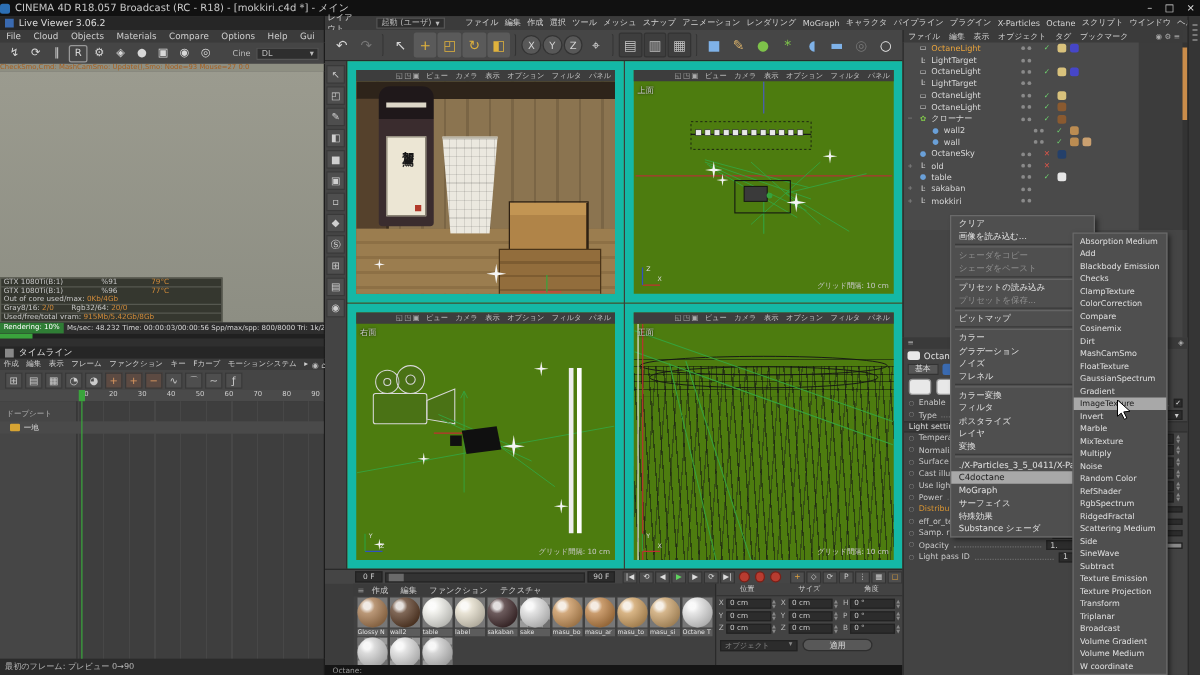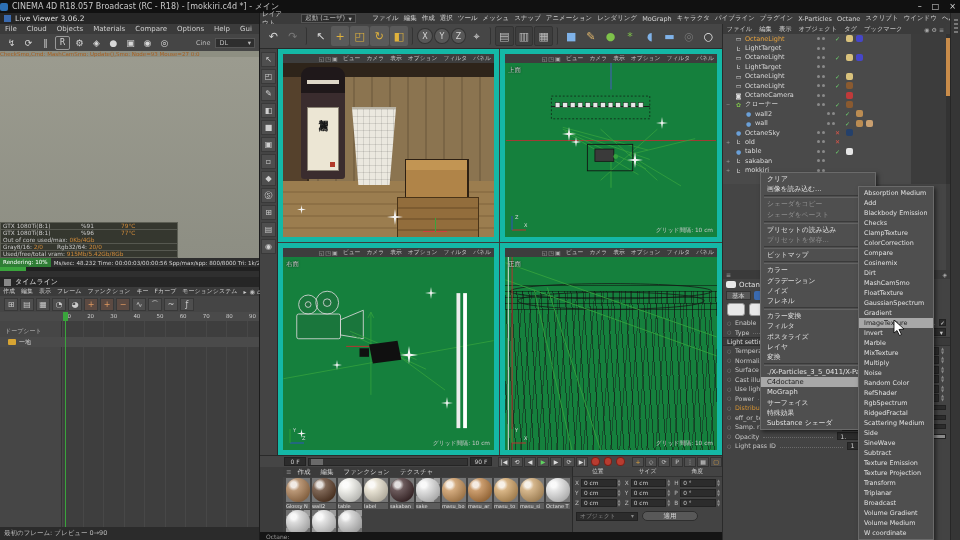--- a/index.html
+++ b/index.html
@@ -17,21 +17,21 @@
 #menubar{left:260px;top:13px;width:700px;height:11px;background:#3b3b3b;display:flex;align-items:center;font-size:6.5px;color:#d2d2d2;padding:0 2px}
 #menubar .mitem{padding:0 2.5px;white-space:nowrap}
 #menubar .layoutgrp{margin-left:auto;display:flex;align-items:center;gap:15px;padding-right:14px}
 #menubar .layoutsel{background:#2e2e2e;border:1px solid #555;width:72px;height:9px;font-size:6.5px;color:#bbb;display:flex;align-items:center;padding:0 3px;justify-content:space-between}
 
 #lv-menubar{left:0;top:24px;width:260px;height:10px;background:#3b3b3b;border-right:1px solid #1c1c1c;display:flex;align-items:center;font-size:7px;color:#cfcfcf}
 #lv-menubar .mitem{padding:0 5px}
 #lv-toolbar{left:0;top:34px;width:260px;height:17px;background:#454545;border-right:1px solid #1c1c1c;display:flex;align-items:center;gap:2px;padding:0 4px}
 .tbico{width:15px;height:14px;display:flex;align-items:center;justify-content:center;font-size:9px;color:#d8d8d8}
 .tbico.boxed{border:1px solid #999;font-size:8px;border-radius:2px}
-#lv-toolbar .cam{margin-left:22px;font-size:6.5px;color:#bbb}
+#lv-toolbar .cam{margin-left:12px;font-size:6.5px;color:#bbb}
 #lv-toolbar .camsel{background:#2e2e2e;border:1px solid #555;width:56px;height:10px;font-size:6.5px;color:#bbb;display:flex;align-items:center;justify-content:space-between;padding:0 3px;margin-left:3px}
 #lv-debug{left:0;top:51px;width:260px;height:6px;background:#8e8f82;color:#a85f1e;font-size:5.5px;line-height:6px;overflow:hidden;white-space:nowrap;border-right:1px solid #1c1c1c}
 #lv-render{left:0;top:57px;width:260px;height:201px;background:linear-gradient(180deg,#9b9b8f,#8d8e83);border-right:1px solid #1c1c1c}
 #lv-stats{left:0;top:222px;width:178px;height:36px;background:rgba(46,48,40,.92);border:1px solid #5c5e54;font-size:5.8px;color:#c8c8c8}
 #lv-stats .srow{display:flex;height:7px;line-height:7px;border-bottom:1px solid #565850;padding:0 2px}
 #lv-stats .srow:last-child{border-bottom:none}
 #lv-stats .g-name{width:78px}#lv-stats .g-load{width:40px}#lv-stats .g-temp{width:36px}
 .oval{color:#cf8a3a}
 #lv-status{left:0;top:258px;width:260px;height:9px;background:#2d2d2d;display:flex;align-items:center;font-size:5.6px;color:#d5d5d5;white-space:nowrap;overflow:hidden;border-right:1px solid #1c1c1c}
 #lv-status .pfx{background:#2f7d35;color:#fff;padding:0 3px;height:9px;line-height:9px}
@@ -66,21 +66,21 @@
 #main-toolbar .ti.hl{background:#5a5a5a;color:#e0b23c}
 #main-toolbar .ti.circ{border-radius:50%;background:#585858;border:1px solid #333;font-size:8px;width:16px;height:16px}
 #main-toolbar .ti.clap{color:#bcbcbc;background:#3e3e3e;border:1px solid #333}
 #main-toolbar .ti.blue{color:#7fb2e8}#main-toolbar .ti.green{color:#7ec24a}
 #main-toolbar .ti.tan{color:#d8b06a}#main-toolbar .ti.dim{color:#777}
 #main-toolbar .ti.white{color:#f0f0f0}
 #main-toolbar .sep{width:4px;height:18px;border-right:1px solid #333;margin-right:3px}
 #left-strip{left:260px;top:49px;width:18px;height:406px;background:#444;border-right:1px solid #2a2a2a;display:flex;flex-direction:column;align-items:center;padding-top:3px;gap:2px}
 #left-strip .ls{width:15px;height:15px;background:#4e4e4e;border:1px solid #393939;display:flex;align-items:center;justify-content:center;font-size:8px;color:#cfcfcf}
 
-.vp{position:absolute;background:#15803d;border:5px solid #14b8a6}
+.vp{position:absolute;background:#4d7c0f;border:7px solid #14b8a6}
 .vp .vpmenu{height:9px;background:#3d3d3d;display:flex;align-items:center;font-size:5.8px;color:#c5c5c5;position:relative;z-index:5}
 .vp .vpmenu .mitem{padding:0 3px;white-space:nowrap}
 .vp .vpmenu .vic{margin-left:auto;display:flex;gap:1px;padding-right:2px;font-size:6px;color:#aaa}
 .vp .vplabel{position:absolute;left:3px;top:12px;font-size:6.5px;color:#cfcfcf;z-index:4;text-shadow:0 0 2px #000}
 .vp .gridlbl{position:absolute;right:4px;bottom:2px;font-size:5.8px;color:#c9c9c9;z-index:4}
 .vpc{position:absolute;left:0;top:9px;right:0;bottom:0;overflow:hidden}
 .vpsvg{position:absolute;left:0;top:0;width:100%;height:100%}
 .star{position:absolute;background:#f4f4f4;clip-path:polygon(50% 0,57% 43%,100% 50%,57% 57%,50% 100%,43% 57%,0 50%,43% 43%);z-index:3}
 .gizmo{position:absolute;left:3px;bottom:3px;z-index:4}
 
@@ -942,32 +942,20 @@
         <span class="om-name">OctaneLight</span>
         <span class="om-dots">
           <i class="d"></i>
           <i class="d"></i>
         </span>
         <span class="om-chk ok">✓</span>
         <span class="om-tag" style="background: rgb(138, 90, 48);"></span>
         <span class="om-tag"></span>
       </div>
 
-      <div class="om-row">
-        <span class="om-exp"></span>
-        <span class="om-ico">◙</span>
-        <span class="om-name">OctaneCamera</span>
-        <span class="om-dots">
-          <i class="d"></i>
-          <i class="d"></i>
-        </span>
-        <span class="om-chk"></span>
-        <span class="om-tag" style="background: rgb(192, 58, 58);"></span>
-        <span class="om-tag"></span>
-      </div>
 
       <div class="om-row">
         <span class="om-exp">−</span>
         <span class="om-ico" style="color: rgb(126, 194, 74);">✿</span>
         <span class="om-name">クローナー</span>
         <span class="om-dots">
           <i class="d"></i>
           <i class="d"></i>
         </span>
         <span class="om-chk ok">✓</span>

